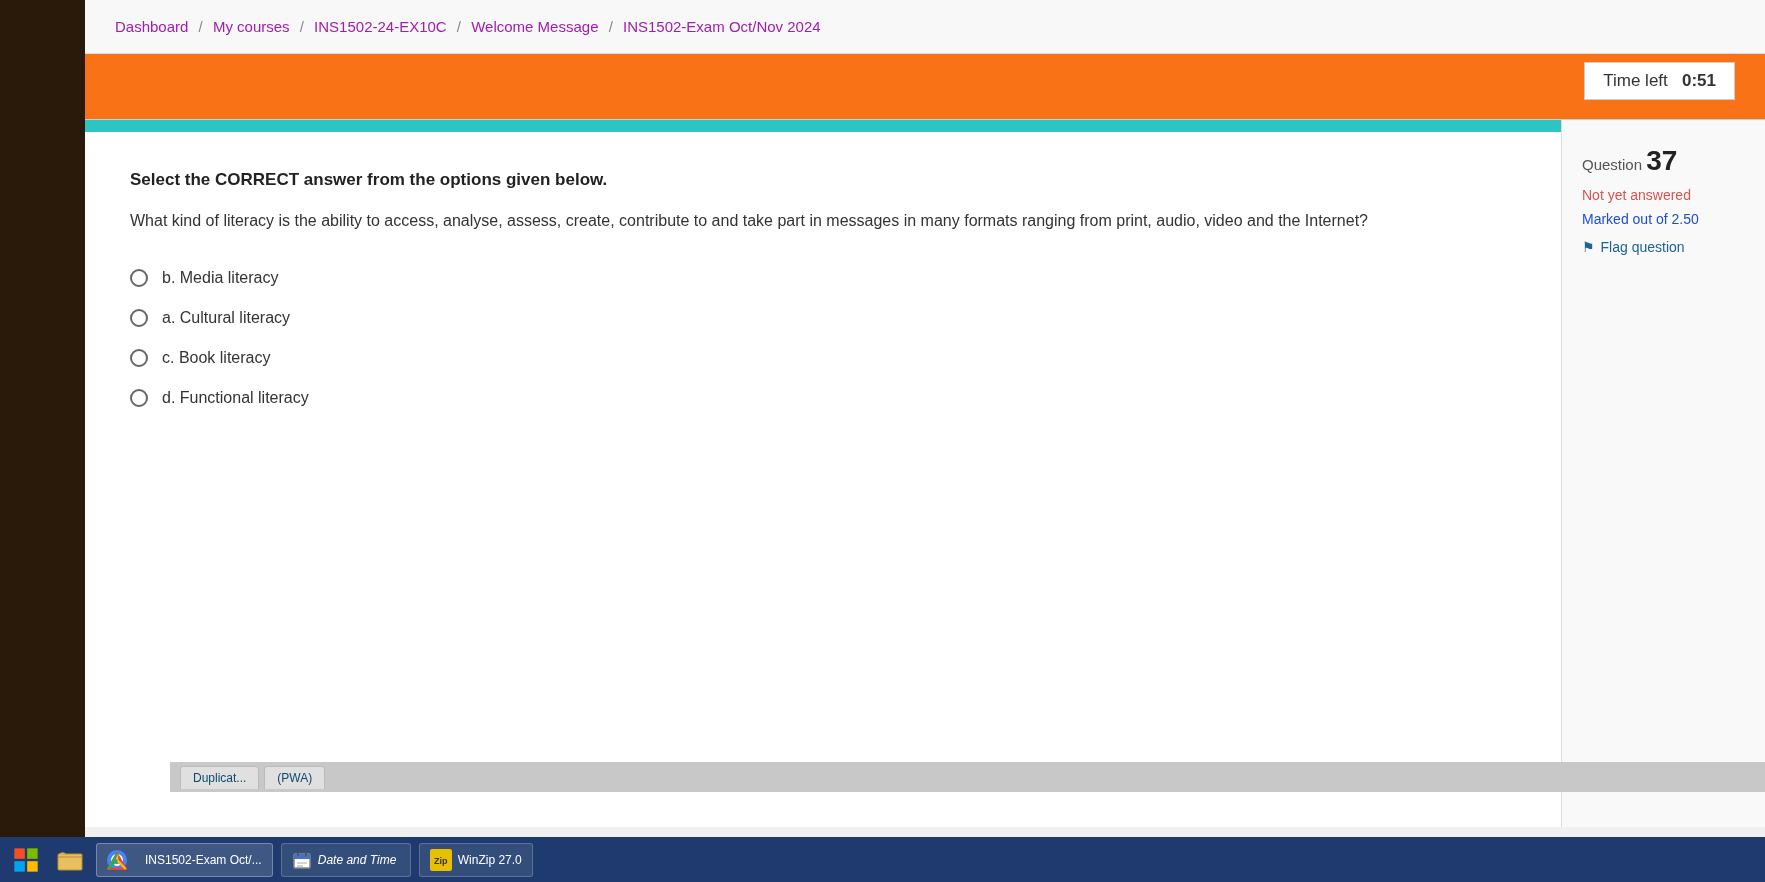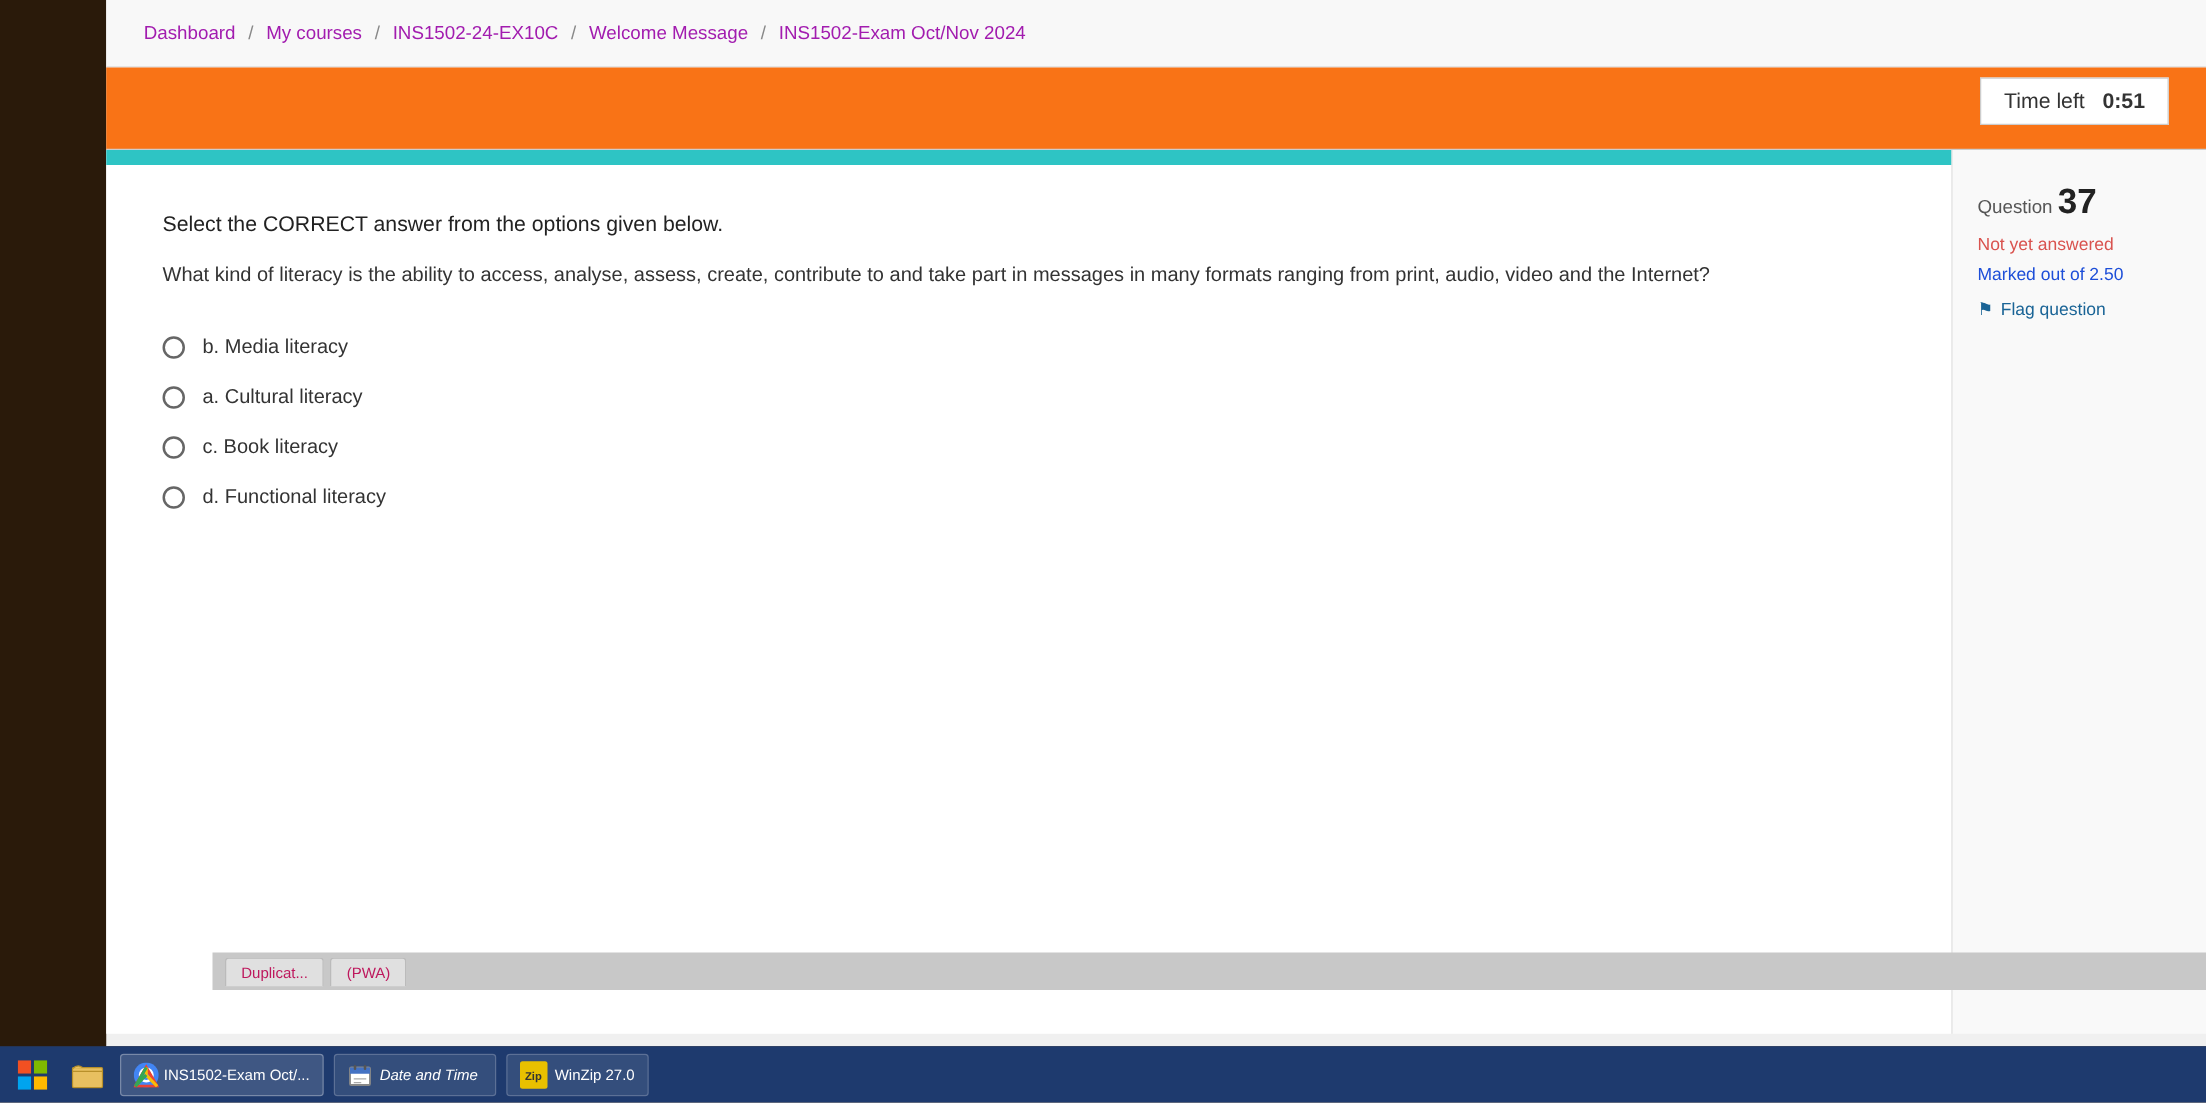--- a/index.html
+++ b/index.html
@@ -80,21 +80,21 @@
       position: absolute;
       top: 0;
       left: 0;
       right: 0;
       height: 12px;
       background: #2ec4c4;
     }
 
     .question-instruction {
       font-size: 17px;
-      font-weight: normal;
+      font-weight: bold;
       color: #222;
       margin-bottom: 18px;
       margin-top: 15px;
     }
 
     .question-text {
       font-size: 16px;
       color: #333;
       line-height: 1.6;
       margin-bottom: 35px;
@@ -205,21 +205,21 @@
     }
 
     .taskbar-app {
       background: rgba(255,255,255,0.15);
       border: 1px solid rgba(255,255,255,0.3);
       border-radius: 3px;
       height: 34px;
       padding: 0 10px;
       display: flex;
       align-items: center;
-      gap: 4px;
+      gap: 18px;
       color: white;
       font-size: 12px;
       cursor: pointer;
       min-width: 140px;
     }
 
     .chrome-icon {
       width: 20px;
       height: 20px;
     }
@@ -269,21 +269,21 @@
       align-items: center;
       padding: 0 10px;
       gap: 5px;
     }
 
     .bottom-tab {
       background: #e0e0e0;
       border-radius: 3px 3px 0 0;
       padding: 4px 12px;
       font-size: 12px;
-      color: #be185d;
+      color: #0c4a6e;
       cursor: pointer;
       border: 1px solid #bbb;
       border-bottom: none;
     }
 
     
     .left-sidebar {
       position: absolute;
       left: 0;
       top: 0;

